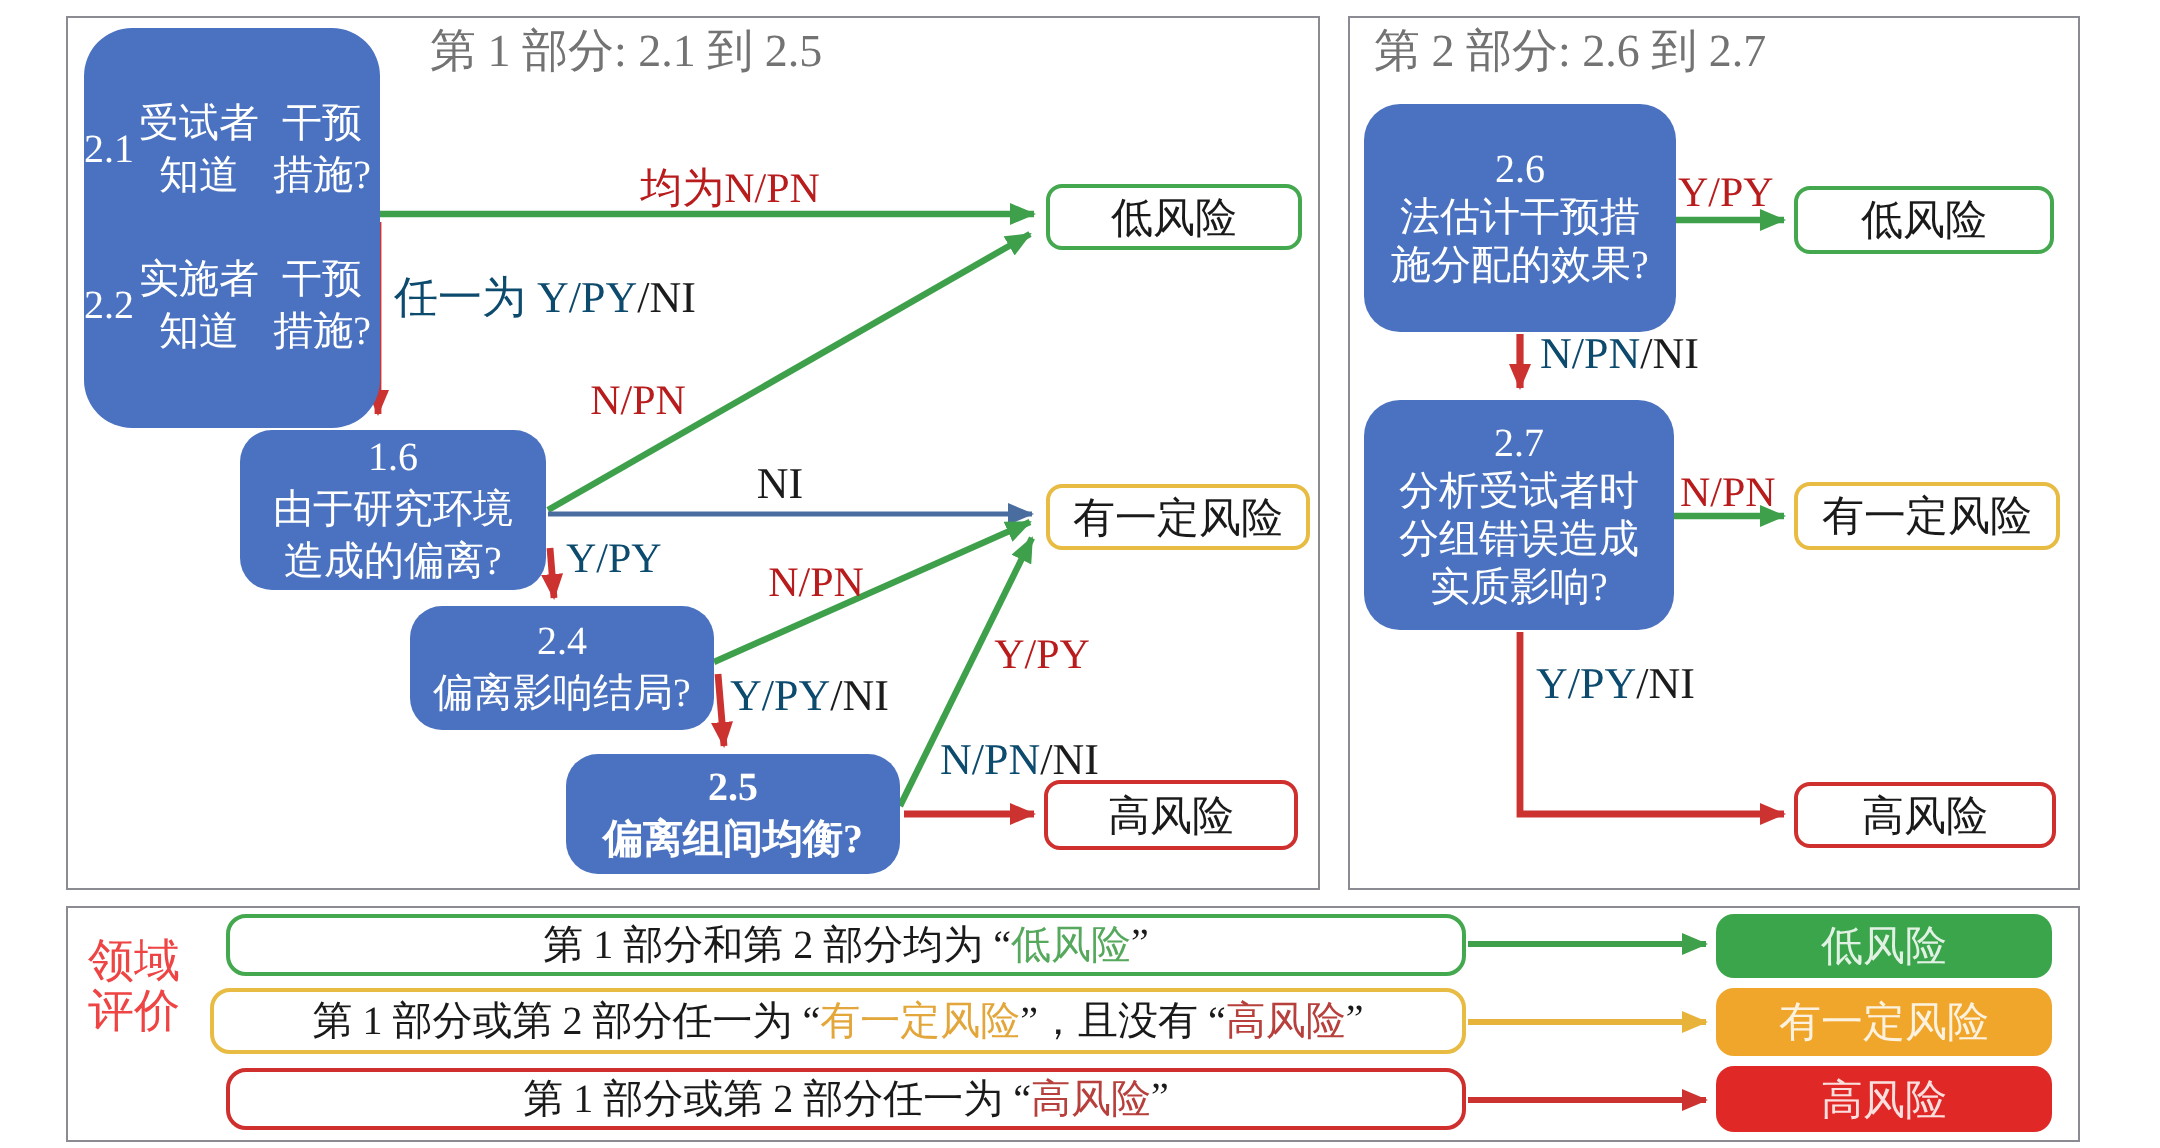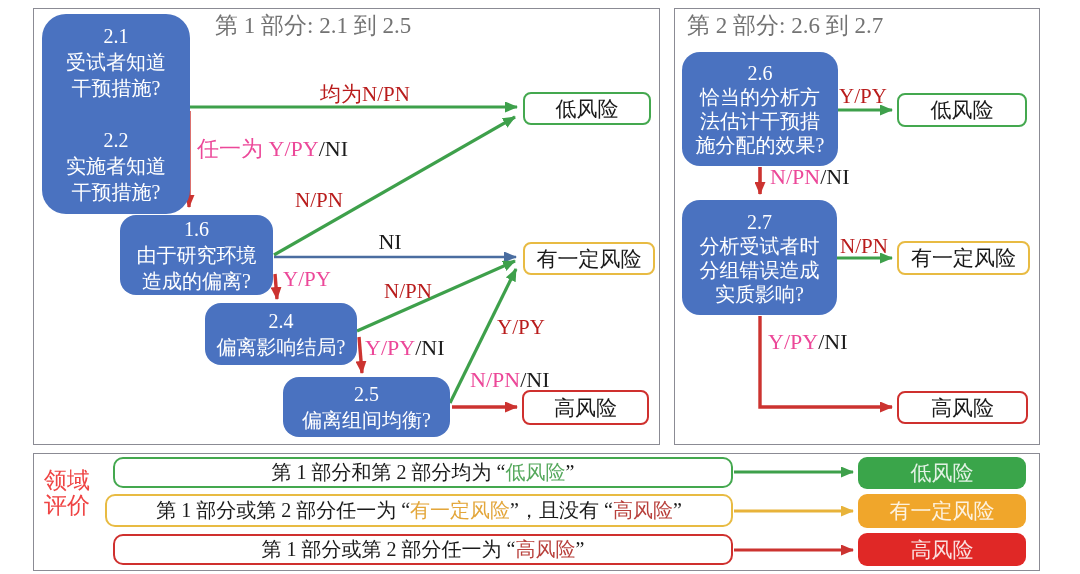--- a/index.html
+++ b/index.html
@@ -8,31 +8,31 @@
     font-family:"Liberation Serif","DejaVu Serif",serif;color:#111;
   }
   .panel{position:absolute;background:#fff;border:1.6px solid #8b8b94;box-sizing:border-box;}
   .ptitle{position:absolute;font-size:23px;color:#737373;white-space:nowrap;}
   svg.arrows{position:absolute;left:0;top:0;z-index:1;}
   .node{
     position:absolute;background:#4a72c0;color:#fff;border-radius:16px;
     display:flex;flex-direction:column;align-items:center;justify-content:center;
     text-align:center;font-size:20px;line-height:26px;z-index:2;box-sizing:border-box;
   }
-  .node .ngroup{display:flex;flex-direction:column;align-items:center;}
+  .node .ngroup{display:flex;flex-direction:row;align-items:center;}
   .outcome{
     position:absolute;background:#fff;border-radius:8px;display:flex;align-items:center;justify-content:center;
     font-size:21px;color:#1a1a1a;z-index:2;box-sizing:border-box;white-space:nowrap;
   }
   .b-green{border:2.6px solid #44a84f;}
   .b-amber{border:2.6px solid #e8bb43;}
   .b-red{border:2.8px solid #cf302e;}
   .elabel{position:absolute;z-index:3;white-space:nowrap;font-size:22px;}
   .lab-green{color:#b91c1c;}
-  .lab-red{color:#ec4899;}
+  .lab-red{color:#0c4a6e;}
   .lab-black{color:#1b1b1b;}
   .ctr{text-align:center;}
   .rule{
     position:absolute;background:#fff;border-radius:10px;display:flex;align-items:center;justify-content:center;
     font-size:20px;color:#1a1a1a;z-index:2;box-sizing:border-box;white-space:nowrap;
   }
   .risk-green{color:#55a85c;}
   .risk-amber{color:#e3a63a;}
   .risk-red{color:#b8403c;}
   .result{
@@ -112,42 +112,41 @@
     <div>1.6</div>
     <div>由于研究环境</div>
     <div>造成的偏离?</div>
   </div>
 
   <div class="node" style="left:205px;top:303px;width:152px;height:62px;">
     <div>2.4</div>
     <div>偏离影响结局?</div>
   </div>
 
-  <div class="node" style="left:283px;top:377px;width:167px;height:60px;">
+  <div class="node" style="left:283px;top:377px;width:167px;height:60px;font-weight:bold;">
     <div>2.5</div>
     <div>偏离组间均衡?</div>
   </div>
 
   <div class="outcome b-green" style="left:523px;top:92px;width:128px;height:33px;">低风险</div>
   <div class="outcome b-amber" style="left:523px;top:242px;width:132px;height:33px;">有一定风险</div>
   <div class="outcome b-red" style="left:522px;top:390px;width:127px;height:35px;">高风险</div>
 
   <div class="elabel lab-green ctr" style="left:300px;top:80px;width:130px;font-size:21px;">均为N/PN</div>
   <div class="elabel" style="left:197px;top:134px;"><span class="lab-red">任一为 Y/PY</span><span class="lab-black">/NI</span></div>
   <div class="elabel lab-green ctr" style="left:284px;top:188px;width:70px;font-size:21px;">N/PN</div>
   <div class="elabel lab-black ctr" style="left:365px;top:229px;width:50px;">NI</div>
   <div class="elabel lab-red" style="left:283px;top:267px;font-size:21px;">Y/PY</div>
   <div class="elabel lab-green ctr" style="left:373px;top:279px;width:70px;font-size:21px;">N/PN</div>
   <div class="elabel" style="left:365px;top:335px;"><span class="lab-red">Y/PY</span><span class="lab-black">/NI</span></div>
   <div class="elabel lab-green ctr" style="left:486px;top:315px;width:70px;font-size:21px;">Y/PY</div>
   <div class="elabel" style="left:470px;top:367px;"><span class="lab-red">N/PN</span><span class="lab-black">/NI</span></div>
 
   <div class="node" style="left:682px;top:52px;width:156px;height:114px;border-radius:18px;font-size:20px;line-height:24px;">
     <div>2.6</div>
-    <div>恰当的分析方</div>
     <div>法估计干预措</div>
     <div>施分配的效果?</div>
   </div>
 
   <div class="node" style="left:682px;top:200px;width:155px;height:115px;border-radius:18px;font-size:20px;line-height:24px;">
     <div>2.7</div>
     <div>分析受试者时</div>
     <div>分组错误造成</div>
     <div>实质影响?</div>
   </div>

